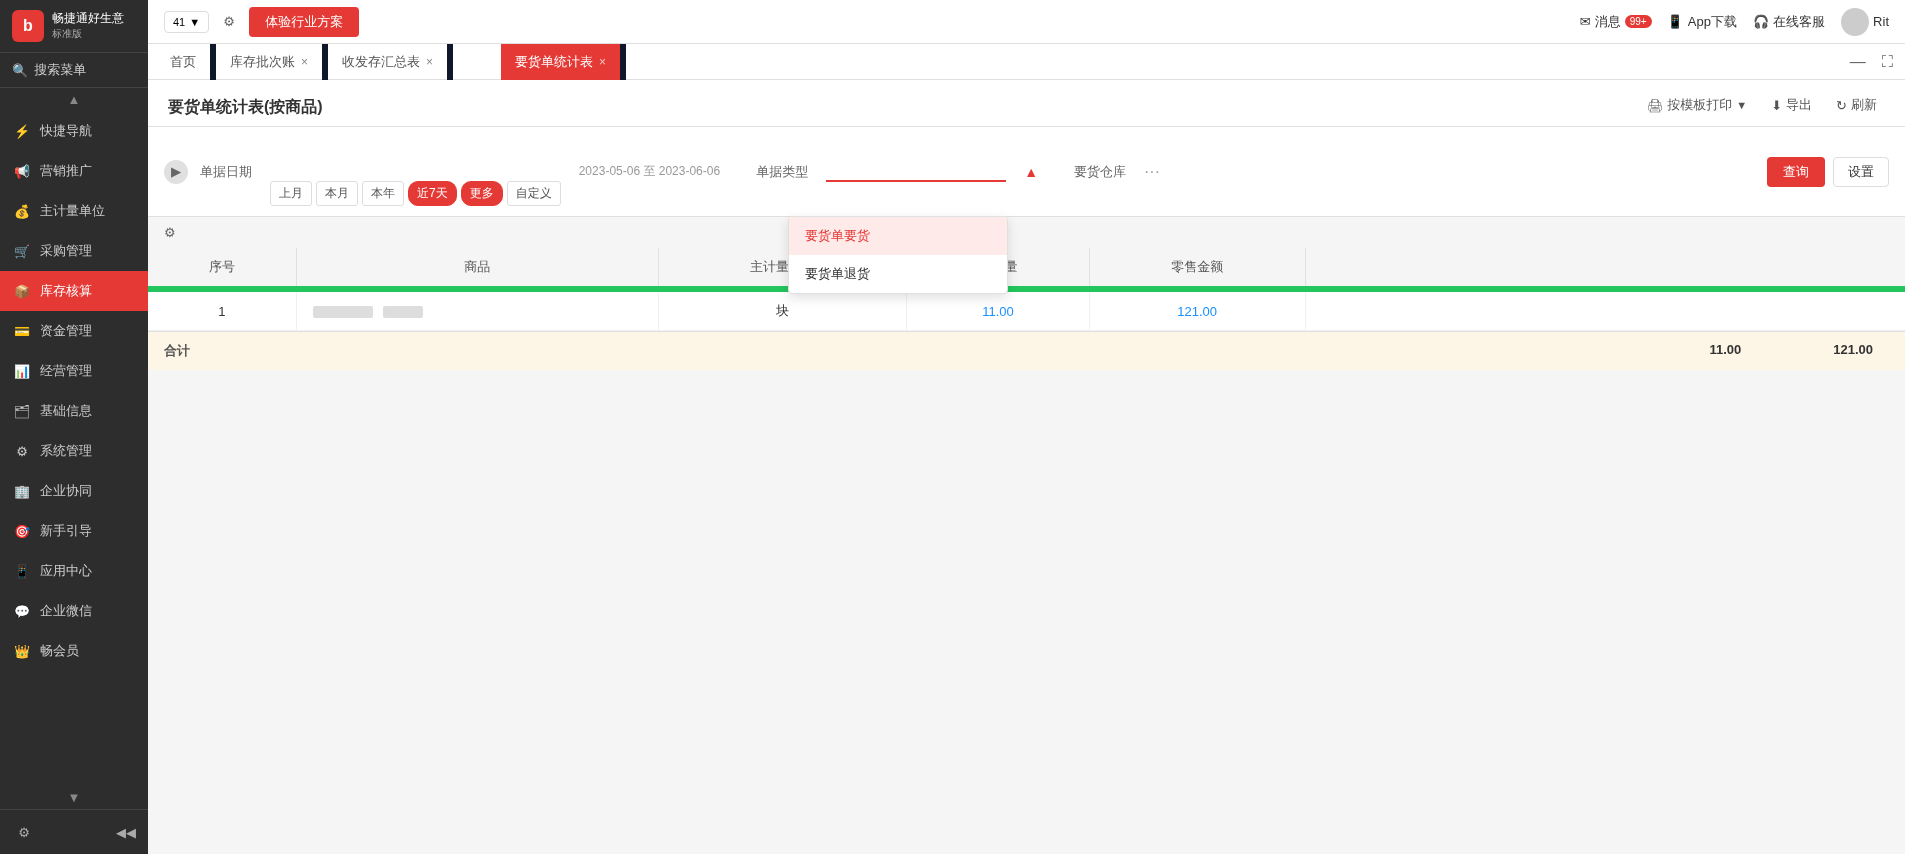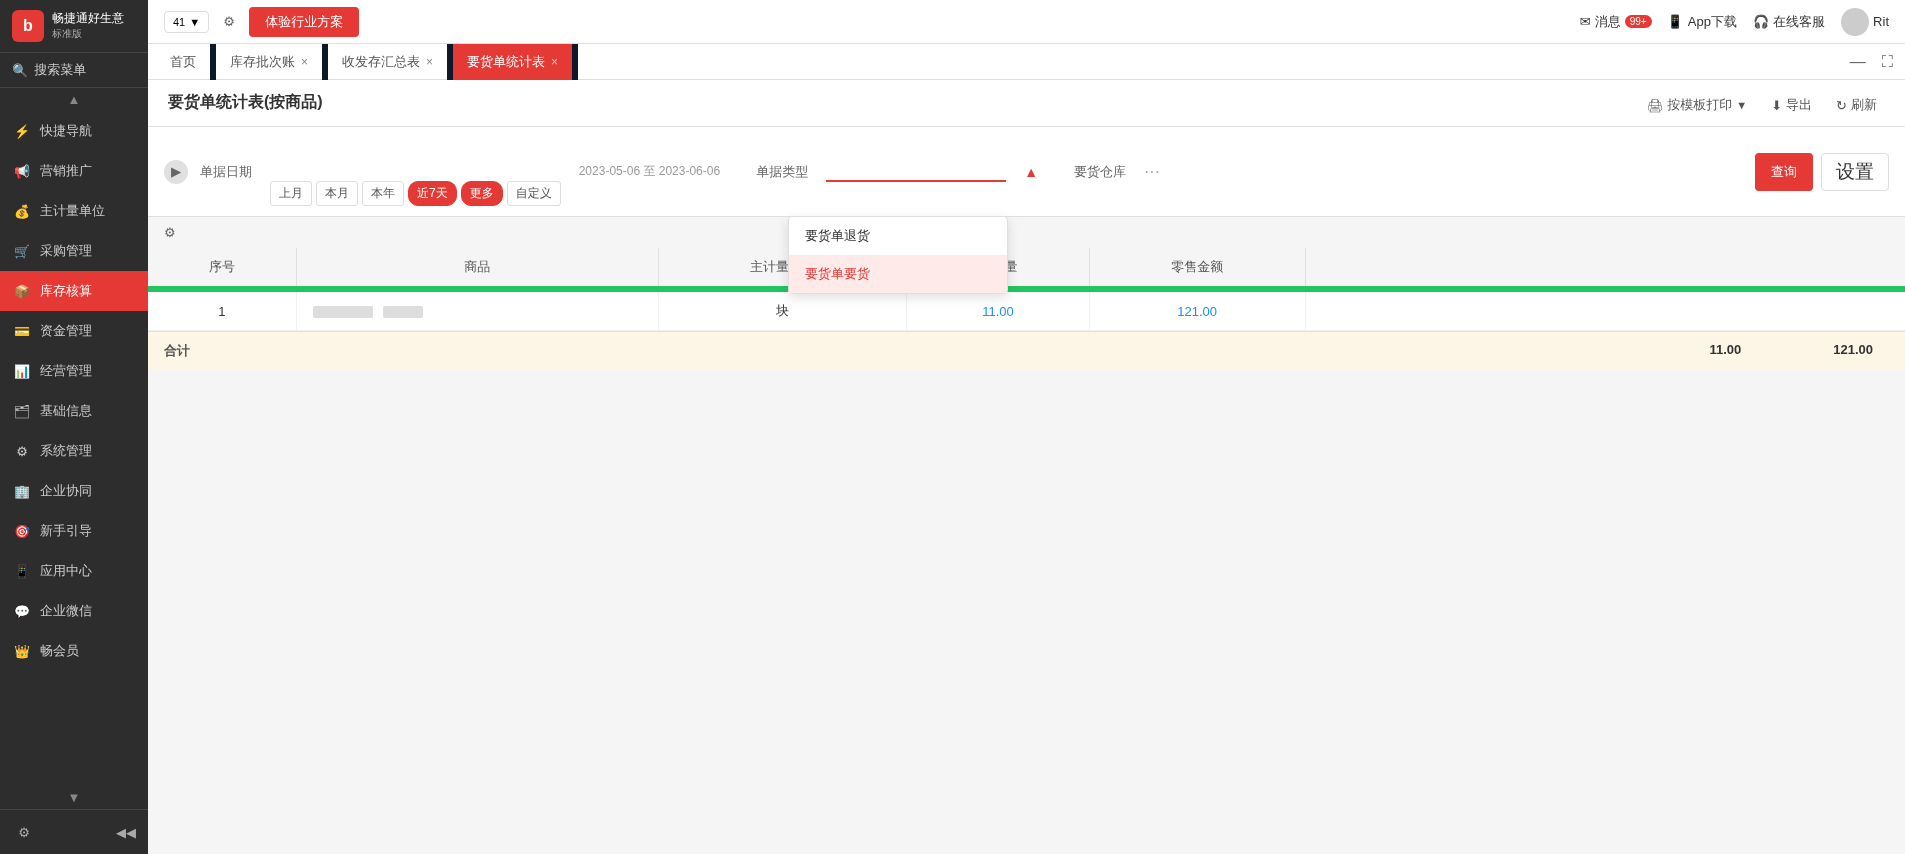--- a/index.html
+++ b/index.html
@@ -146,38 +146,39 @@
       height: 36px;
       cursor: pointer;
       font-size: 13px;
       color: #555;
       border-right: 6px solid #0f172a;
       position: relative;
     }
     .tab.active {
       background: #e53935;
       color: white;
+      margin-left: 48px;
     }
     .tab-close {
       margin-left: 6px;
       font-size: 12px;
       cursor: pointer;
       opacity: 0.7;
     }
     .tabs-actions { margin-left: auto; display: flex; align-items: center; gap: 8px; }
     .tabs-action-btn { cursor: pointer; color: #666; font-size: 16px; padding: 0 4px; }
 
     
     .content { flex: 1; overflow: auto; background: #f5f5f5; padding: 0; }
 
     .page-header {
       background: #fff;
       padding: 12px 20px 8px;
       display: flex;
-      align-items: flex-start;
+      align-items: flex-end;
       justify-content: space-between;
       border-bottom: 1px solid #e0e0e0;
     }
     .page-title { font-size: 16px; font-weight: bold; color: #333; }
     .page-actions { display: flex; align-items: center; gap: 8px; }
     .page-action-btn {
       display: flex; align-items: center; gap: 4px;
       cursor: pointer; color: #555; font-size: 13px;
       padding: 4px 8px;
       border-radius: 3px;
@@ -238,21 +239,21 @@
     .filter-query-btn {
       background: #e53935; color: white;
       border: none; border-radius: 4px;
       padding: 6px 16px; cursor: pointer;
       font-size: 13px; font-family: inherit;
     }
     .filter-set-btn {
       background: #fff; color: #333;
       border: 1px solid #ddd; border-radius: 4px;
       padding: 5px 14px; cursor: pointer;
-      font-size: 19px; font-family: inherit;
+      font-size: 13px; font-family: inherit;
     }
 
     
     .dropdown-overlay {
       position: absolute;
       top: 100%;
       left: 640px;
       background: white;
       border: 1px solid #e0e0e0;
       border-radius: 4px;
@@ -505,22 +506,22 @@
         <span class="filter-warehouse-label">要货仓库</span>
         <span class="filter-dots">···</span>
       </div>
 
       <div style="margin-left:auto;display:flex;gap:8px;">
         <button class="filter-query-btn">查询</button>
         <button class="filter-set-btn">设置</button>
       </div>
 
       <div class="dropdown-overlay">
+        <div class="dropdown-item selected">要货单要货</div>
         <div class="dropdown-item">要货单退货</div>
-        <div class="dropdown-item selected">要货单要货</div>
       </div>
     </div>
 
     <div class="table-container">
       <div class="table-toolbar">
         <span class="table-toolbar-settings">⚙</span>
       </div>
       <table>
         <thead>
           <tr>

